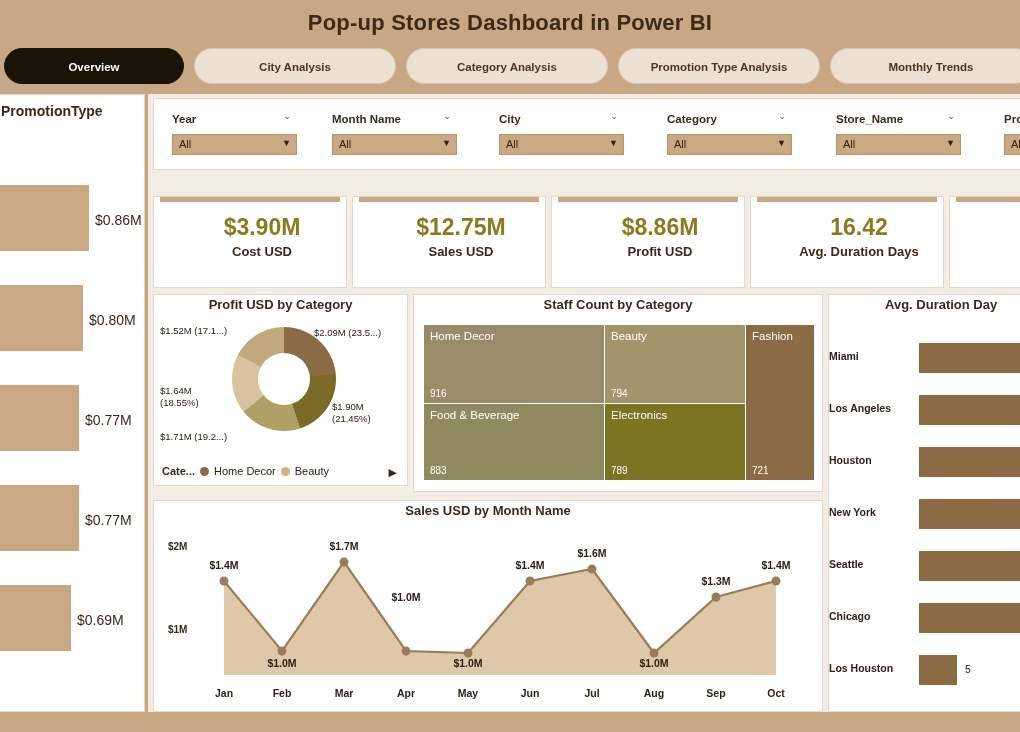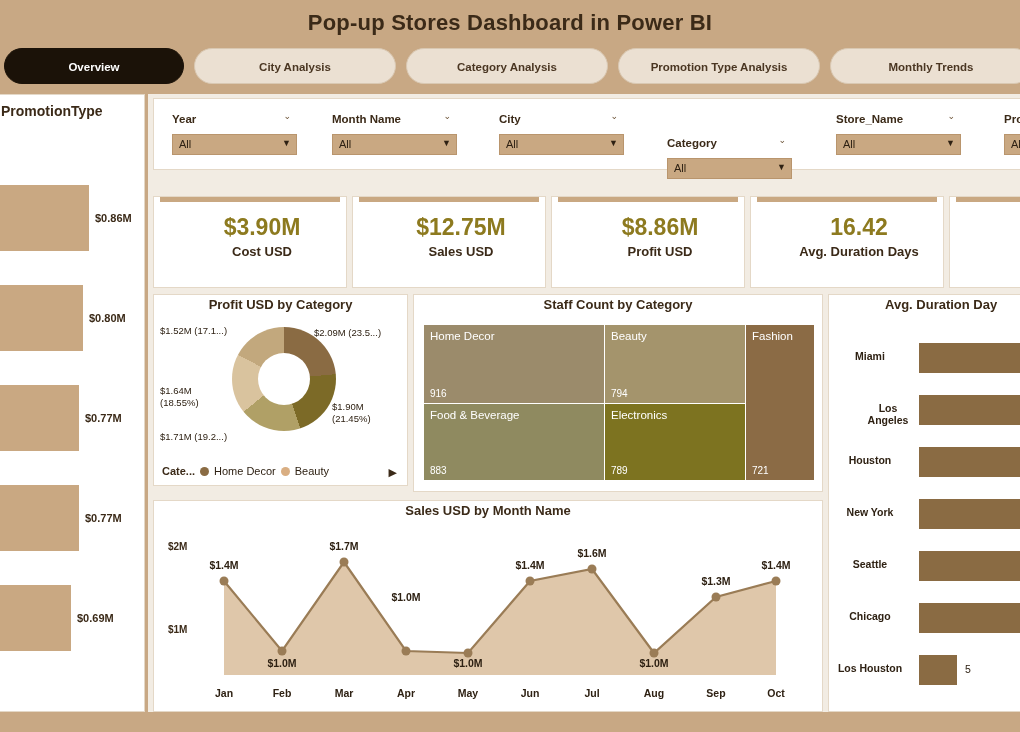--- a/index.html
+++ b/index.html
@@ -64,21 +64,21 @@
     font-size: 14px; font-weight: bold; color: #3b2a18;
   }
   .lp-row { position: absolute; left: -10px; height: 66px; }
   .lp-bar {
     position: absolute; left: 0; top: 0;
     height: 66px;
     background: #c9a882;
   }
   .lp-val {
     position: absolute;
-    font-size: 11px; color: #3b2a18; font-weight: bold;
+    font-size: 14px; color: #3b2a18; font-weight: normal;
   }
   
   .canvas {
     position: absolute;
     left: 148px; top: 94px;
     width: 880px; height: 618px;
     background: #f2ece3;
   }
   
   .slicers {
@@ -180,21 +180,21 @@
   }
   .tmcell .tvl {
     position: absolute; left: 6px; bottom: 4px;
     font-size: 10px; color: #ffffff;
   }
   
   #dur-panel { left: 828px; top: 294px; width: 240px; height: 418px; }
   .dur-row { position: absolute; left: 0; height: 30px; }
   .dur-name {
     position: absolute; right: 0; top: 7px;
-    width: 82px; text-align: center;
+    width: 82px; text-align: left;
     font-size: 10.5px; font-weight: bold; color: #2e2113;
   }
   .dur-bar { position: absolute; left: 90px; top: 0; height: 30px; background: #8a6b43; }
   .dur-val { position: absolute; top: 8px; font-size: 10.5px; color: #2e2113; }
   
   #area-panel { left: 153px; top: 500px; width: 670px; height: 212px; }
   .ax-y { position: absolute; font-size: 10px; color: #3b2a18; font-weight: bold; }
   .mlabel {
     position: absolute; bottom: 12px;
     font-size: 10.5px; font-weight: bold; color: #2e2113;
@@ -265,21 +265,21 @@
       <span class="caretw" style="top:-2px; right:6px;">⌄</span>
     </div>
     <div class="slicer" style="left:345px;">
       <span class="s-label">City</span>
       <div class="s-box">
         <span>All</span>
         <span class="caretb">▼</span>
       </div>
       <span class="caretw" style="top:-2px; right:6px;">⌄</span>
     </div>
-    <div class="slicer" style="left:513px;margin-top:24px;">
+    <div class="slicer" style="left:513px;">
       <span class="s-label">Category</span>
       <div class="s-box">
         <span>All</span>
         <span class="caretb">▼</span>
       </div>
       <span class="caretw" style="top:-2px; right:6px;">⌄</span>
     </div>
     <div class="slicer" style="left:682px;">
       <span class="s-label">Store_Name</span>
       <div class="s-box">
@@ -376,21 +376,21 @@
   </div>
 
   <div class="panel" id="dur-panel">
     <div class="panel-title" style="text-align:left; padding-left:56px;">Avg. Duration Day</div>
 
     <div class="dur-row" style="top:48px; width:240px;">
       <span class="dur-name" style="right:158px;">Miami</span>
       <div class="dur-bar" style="width:152px;"></div>
     </div>
     <div class="dur-row" style="top:100px; width:240px;">
-      <span class="dur-name" style="right:158px;padding-left:36px;">Los Angeles</span>
+      <span class="dur-name" style="right:158px;">Los Angeles</span>
       <div class="dur-bar" style="width:150px;"></div>
     </div>
     <div class="dur-row" style="top:152px; width:240px;">
       <span class="dur-name" style="right:158px;">Houston</span>
       <div class="dur-bar" style="width:149px;"></div>
     </div>
     <div class="dur-row" style="top:204px; width:240px;">
       <span class="dur-name" style="right:158px;">New York</span>
       <div class="dur-bar" style="width:148px;"></div>
     </div>

